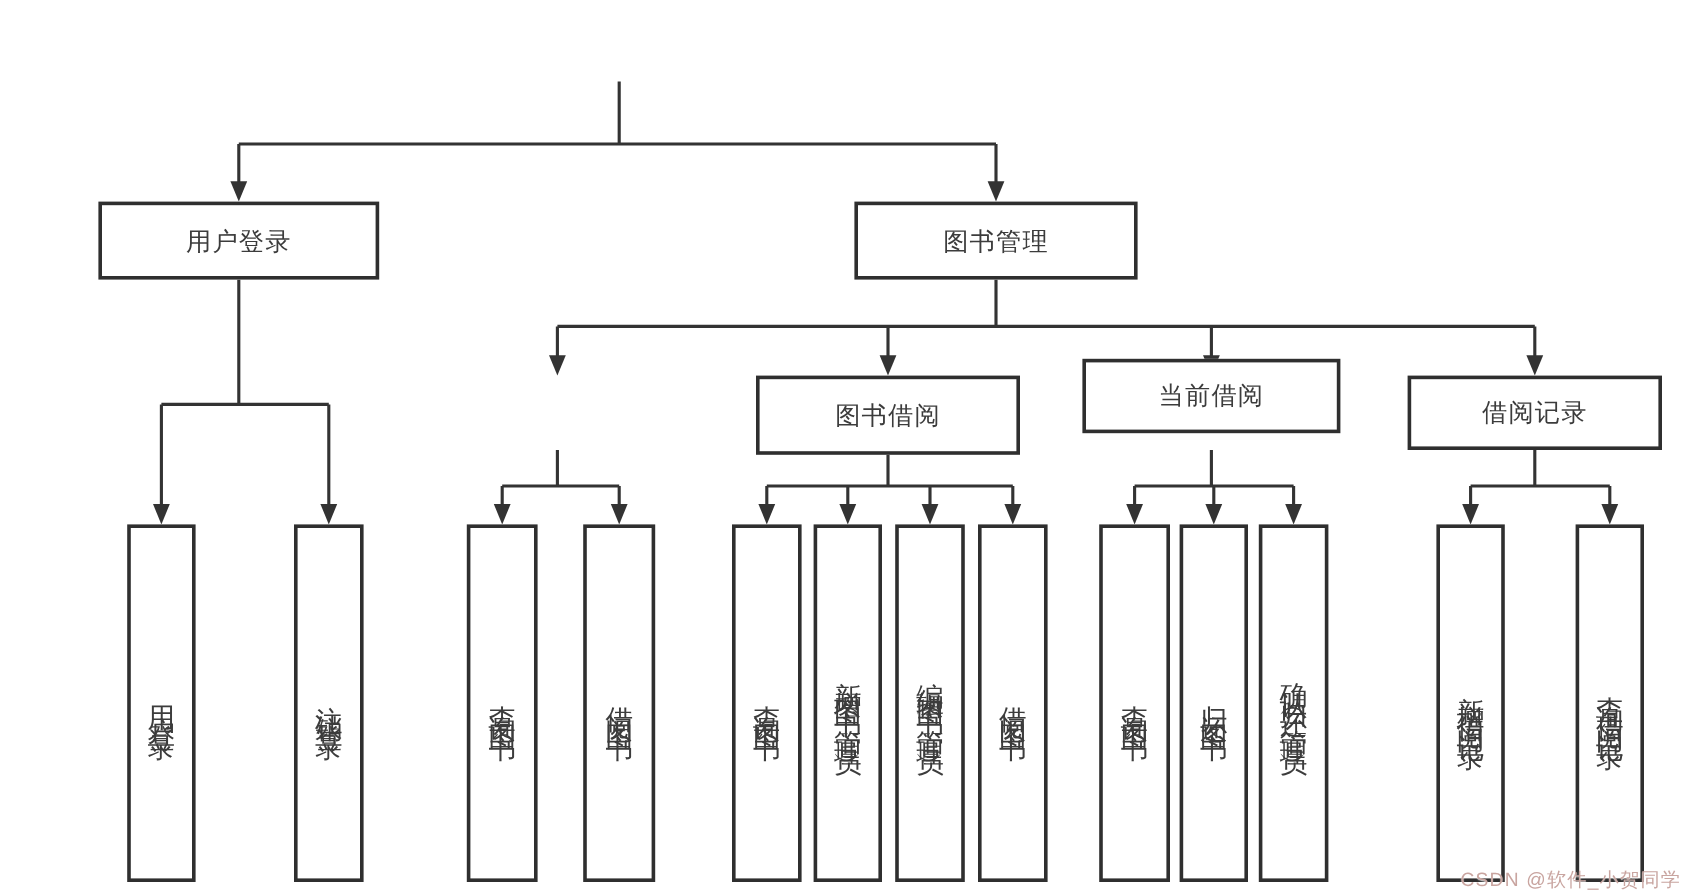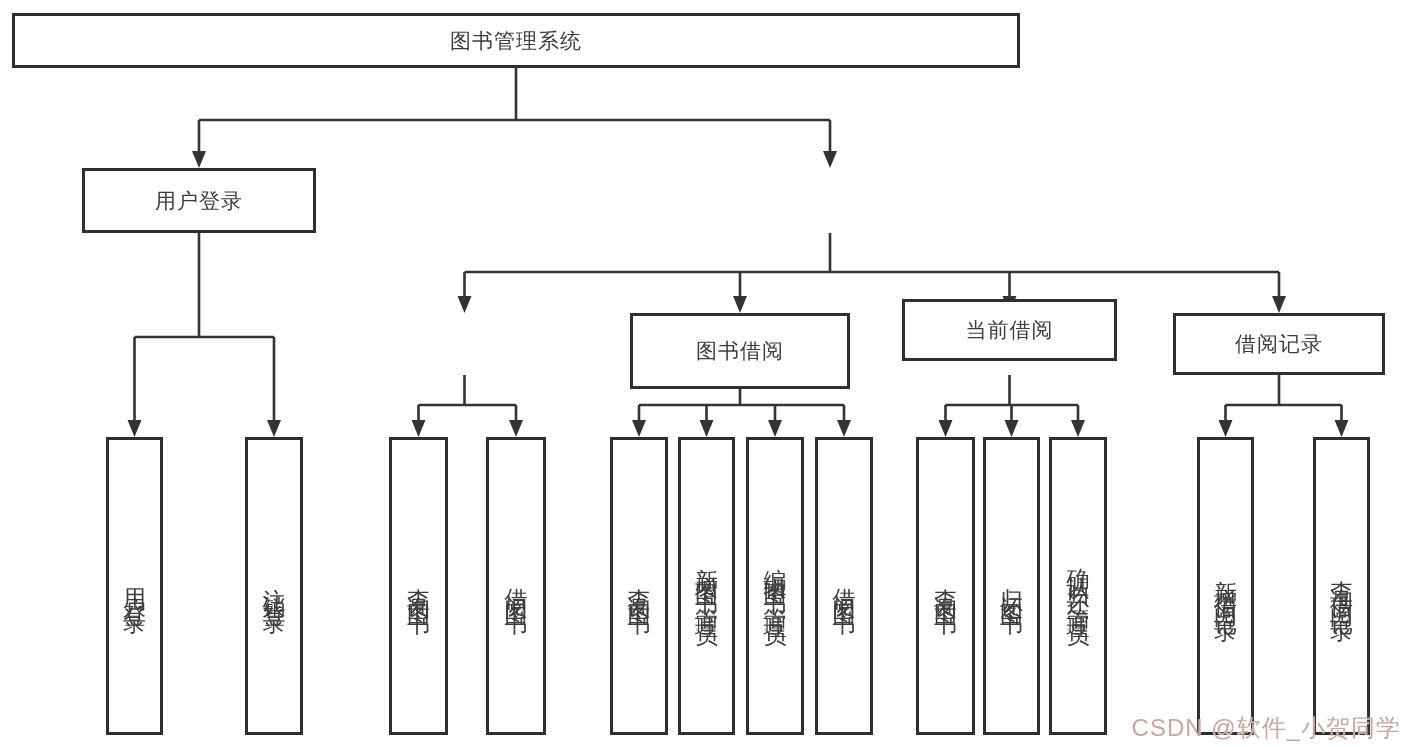--- a/index.html
+++ b/index.html
@@ -21,21 +21,21 @@
   }
   .hnode { font-size:21px; letter-spacing:1px; }
   .vnode span {
     writing-mode: vertical-rl;
     text-orientation: mixed;
     font-size:23px; line-height:1; letter-spacing:8px;
     white-space:nowrap;
   }
   .watermark {
     position:absolute; right:4px; bottom:3px; z-index:5;
-    font-size:24px; letter-spacing:1px;
+    font-size:16px; letter-spacing:1px;
     color: var(--watermark, #c9a5a0);
     text-shadow: 0 1px 1px rgba(255,255,255,0.85);
   }
 </style>
 </head>
 <body>
 
 <div class="stage">
 
   <svg class="edges" viewBox="0 0 1405 747">
@@ -64,29 +64,29 @@
       <polygon class="ar" points="768,420 782,420 775,437"></polygon>
       <polygon class="ar" points="837,420 851,420 844,437"></polygon>
       <polygon class="ar" points="938.5,420 952.5,420 945.5,437"></polygon>
       <polygon class="ar" points="1004.5,420 1018.5,420 1011.5,437"></polygon>
       <polygon class="ar" points="1071,420 1085,420 1078,437"></polygon>
       <polygon class="ar" points="1218.5,420 1232.5,420 1225.5,437"></polygon>
       <polygon class="ar" points="1334.5,420 1348.5,420 1341.5,437"></polygon>
     </g>
   </svg>
 
-  <div class="node hnode" style="left:12px;top:13px;width:1008px;height:55px">
-    <span>图书管理系统</span>
-  </div>
 
   <div class="node hnode" style="left:82px;top:168px;width:234px;height:65px">
     <span>用户登录</span>
   </div>
+  <div class="node hnode" style="left:712px;top:168px;width:236px;height:65px">
+    <span>图书管理</span>
+  </div>
 
-  <div class="node hnode" style="left:630px;top:313px;width:220px;height:76px">
+  <div class="node hnode" style="left:630px;top:313px;width:220px;height:66px">
     <span>图书借阅</span>
   </div>
   <div class="node hnode" style="left:902px;top:299px;width:215px;height:62px">
     <span>当前借阅</span>
   </div>
   <div class="node hnode" style="left:1173px;top:313px;width:212px;height:62px">
     <span>借阅记录</span>
   </div>
 
   <div class="node vnode" style="left:106px;top:437px;width:57px;height:298px">

